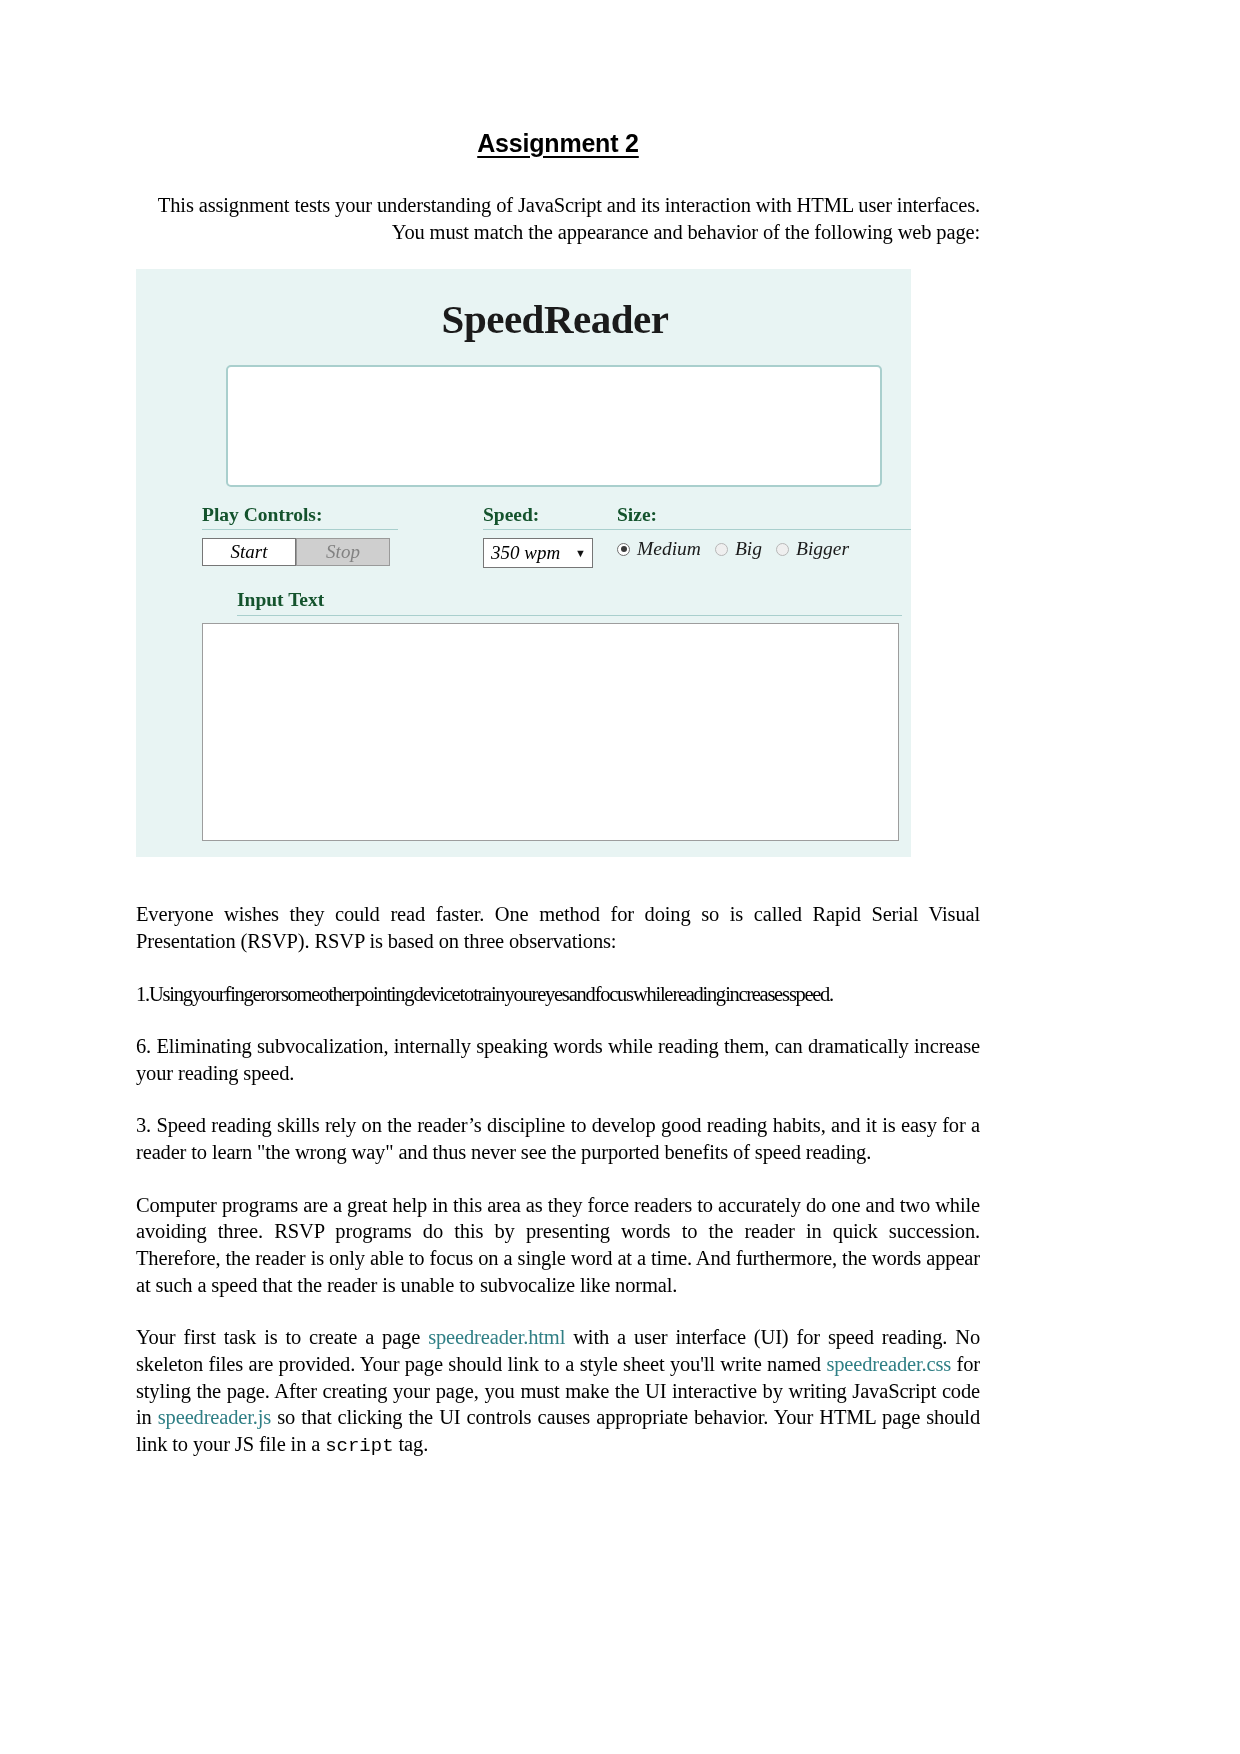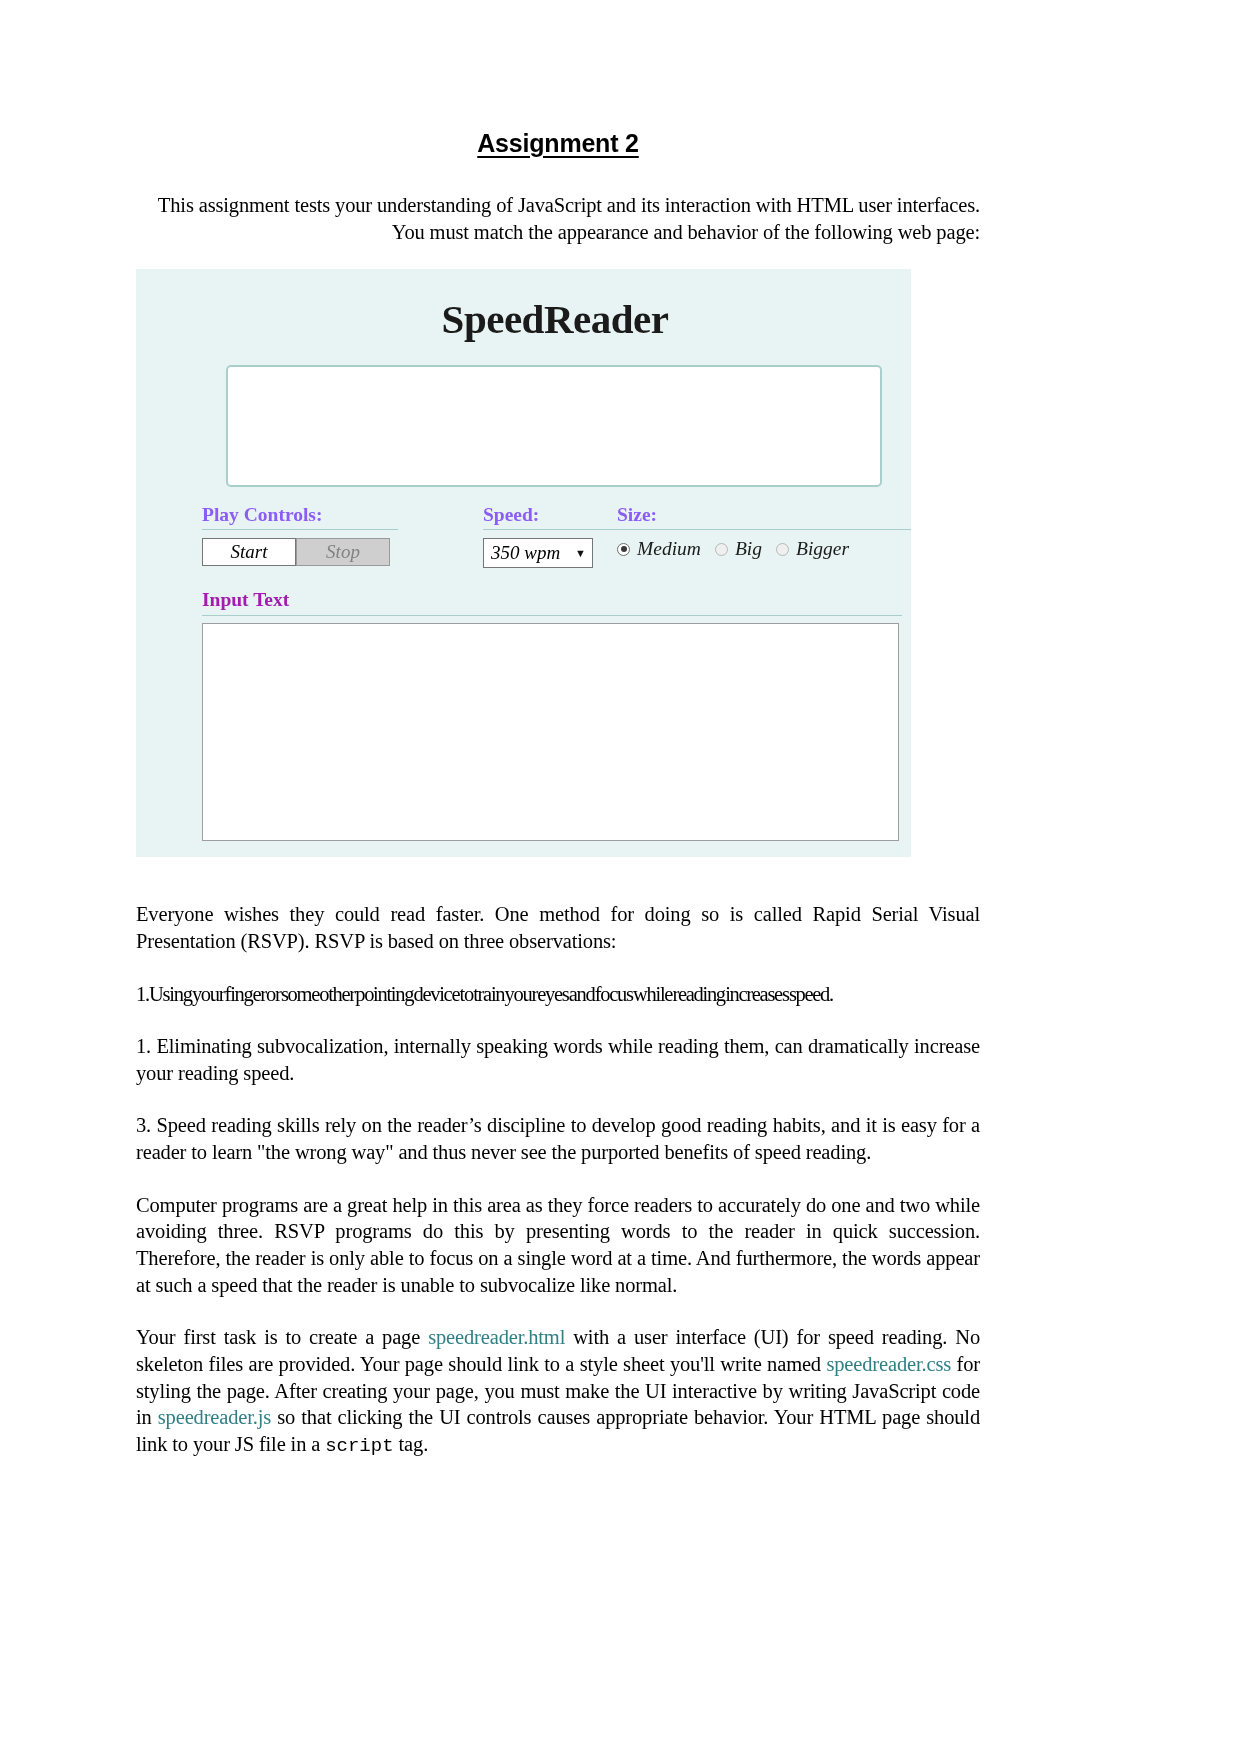--- a/index.html
+++ b/index.html
@@ -117,21 +117,21 @@
     height: 62px;
   }
   .ctrl-group {
     position: absolute;
     top: 0;
   }
   .ctrl-label {
     font-family: "Liberation Serif", "DejaVu Serif", serif;
     font-weight: bold;
     font-size: 19.5px;
-    color: #8b5cf6;
+    color: #14532d;
     padding-bottom: 3px;
     border-bottom: 1.5px solid #a9cfcd;
     display: block;
     box-sizing: border-box;
   }
   .ctrl-body {
     margin-top: 8px;
     display: flex;
     align-items: center;
     font-style: italic;
@@ -215,24 +215,25 @@
   .input-section {
     position: absolute;
     left: 66px;
     top: 320px;
     width: 700px;
   }
   .input-label {
     font-family: "Liberation Serif", "DejaVu Serif", serif;
     font-weight: bold;
     font-size: 19.5px;
-    color: #a21caf;
+    color: #14532d;
     padding-bottom: 4px;
     border-bottom: 1.5px solid #a9cfcd;
     display: block;
+    margin-left: 35px;
   }
   .textarea-box {
     margin-top: 7px;
     width: 697px;
     height: 218px;
     background: #ffffff;
     border: 1px solid #9d9d9d;
     box-sizing: border-box;
     position: relative;
   }
@@ -303,21 +304,21 @@
           <div class="textarea-box" placeholder=""></div>
         </div>
 
       </div>
     </div>
 
     <p class="body">Everyone wishes they could read faster. One method for doing so is called Rapid Serial Visual Presentation (RSVP). RSVP is based on three observations:</p>
 
     <p class="body tight">1. Using your finger or some other pointing device to train your eyes and focus while reading increases speed.</p>
 
-    <p class="body">1. Eliminating subvocalization, internally speaking words while reading them, can dramatically increase your reading speed.</p>
+    <p class="body">6. Eliminating subvocalization, internally speaking words while reading them, can dramatically increase your reading speed.</p>
 
     <p class="body"><span class="tight">3. Speed reading skills rely on the reader’s discipline to develop good reading habits, and it is easy for a reader</span><span> to learn "the wrong way" and thus never see the purported benefits of speed reading.</span></p>
 
     <p class="body">Computer programs are a great help in this area as they force readers to accurately do one and two while avoiding three. RSVP programs do this by presenting words to the reader in quick succession. Therefore, the reader is only able to focus on a single word at a time. And furthermore, the words appear at such a speed that the reader is unable to subvocalize like normal.</p>
 
     <p class="body"><span>Your first task is to create a page </span><span class="lnk">speedreader.html</span><span> with a user interface (UI) for speed reading. No skeleton files are provided. Your page should link to a style sheet you'll write named </span><span class="lnk">speedreader.css</span><span> for styling the page. After creating your page, you must make the UI interactive by writing JavaScript code in </span><span class="lnk">speedreader.js</span><span> so that clicking the UI controls causes appropriate behavior. Your HTML page should link to your JS file in a </span><span class="mono">script</span><span> tag.</span></p>
 
   </div>
 </div>
 

